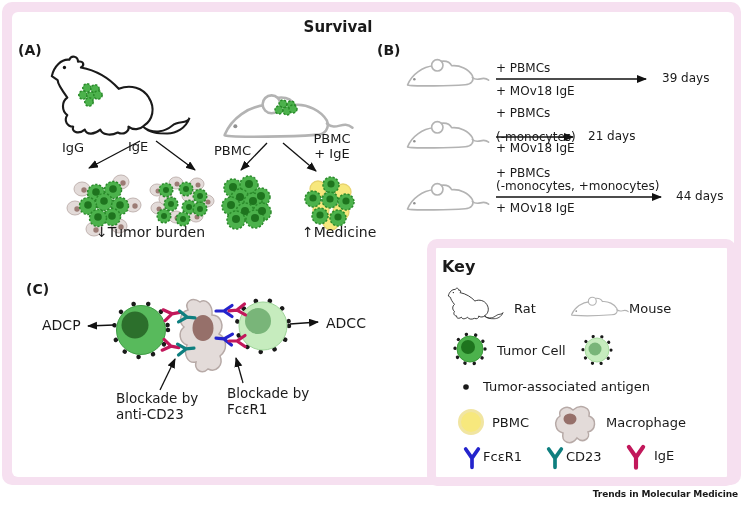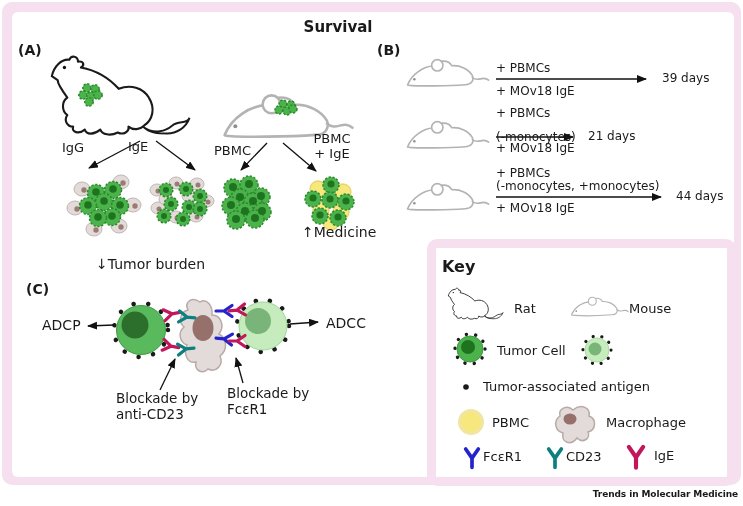--- a/index.html
+++ b/index.html
@@ -259,21 +259,21 @@
   <div class="t b s14" style="left:377px;top:42px;">(B)</div>
   <div class="t b s14" style="left:26px;top:281px;">(C)</div>
 
   <div class="t" style="left:62px;top:140px;">IgG</div>
   <div class="t" style="left:128px;top:139px;">IgE</div>
   <div class="t" style="left:214px;top:143px;">PBMC</div>
   <div class="t ctr" style="left:304px;top:131px;width:56px;">
     <span>PBMC</span>
     <span>+ IgE</span>
   </div>
-  <div class="t s14" style="left:96px;top:224px;margin-top:32px;">↓Tumor burden</div>
+  <div class="t s14" style="left:96px;top:224px;">↓Tumor burden</div>
   <div class="t s14" style="left:302px;top:224px;">↑Medicine</div>
 
   <div class="t s12" style="left:496px;top:61px;">+ PBMCs</div>
   <div class="t s12" style="left:496px;top:84px;">+ MOv18 IgE</div>
   <div class="t s12" style="left:662px;top:71px;">39 days</div>
 
   <div class="t s12" style="left:496px;top:106px;">+ PBMCs</div>
   <div class="t s12" style="left:496px;top:119px;margin-top:11px;">(-monocytes)</div>
   <div class="t s12" style="left:496px;top:141px;">+ MOv18 IgE</div>
   <div class="t s12" style="left:588px;top:129px;">21 days</div>

